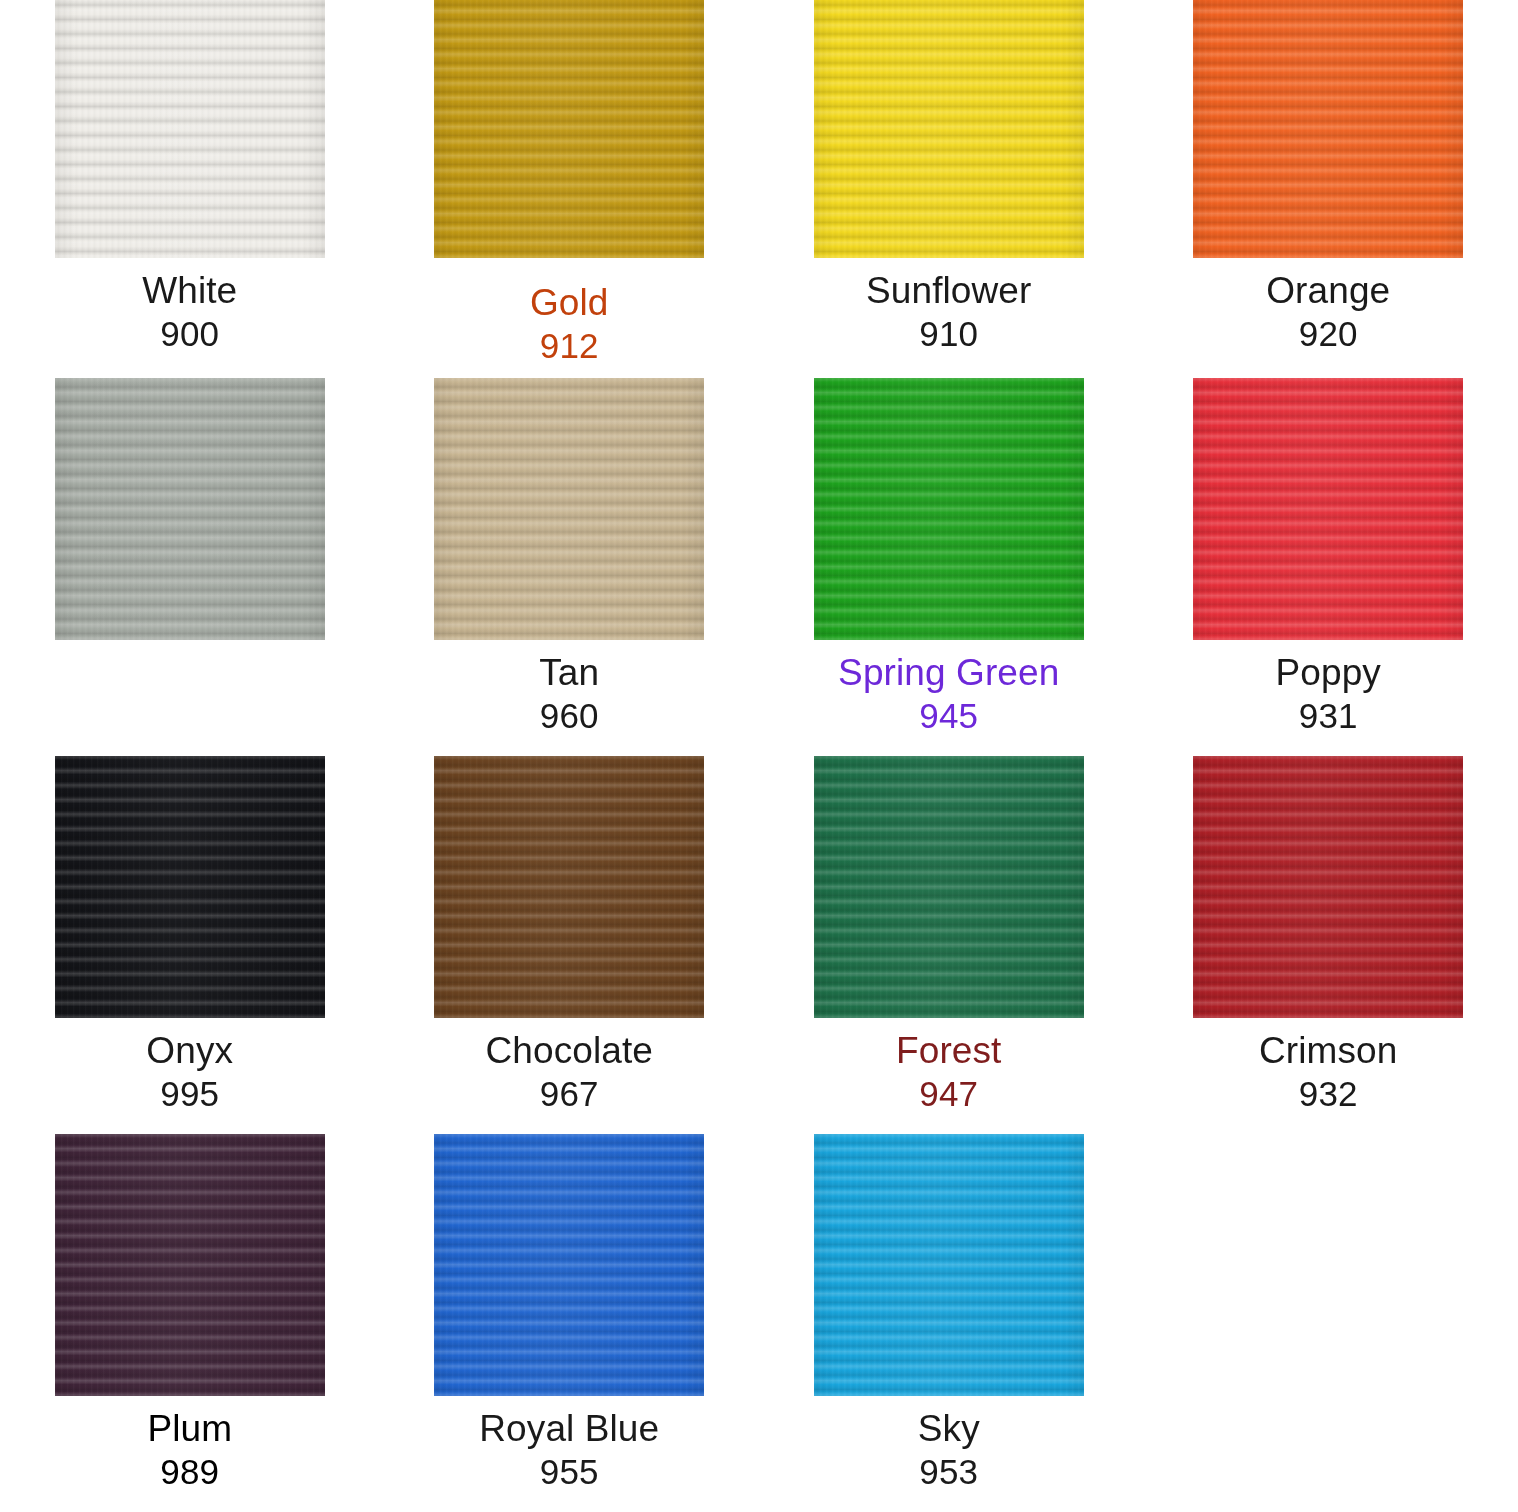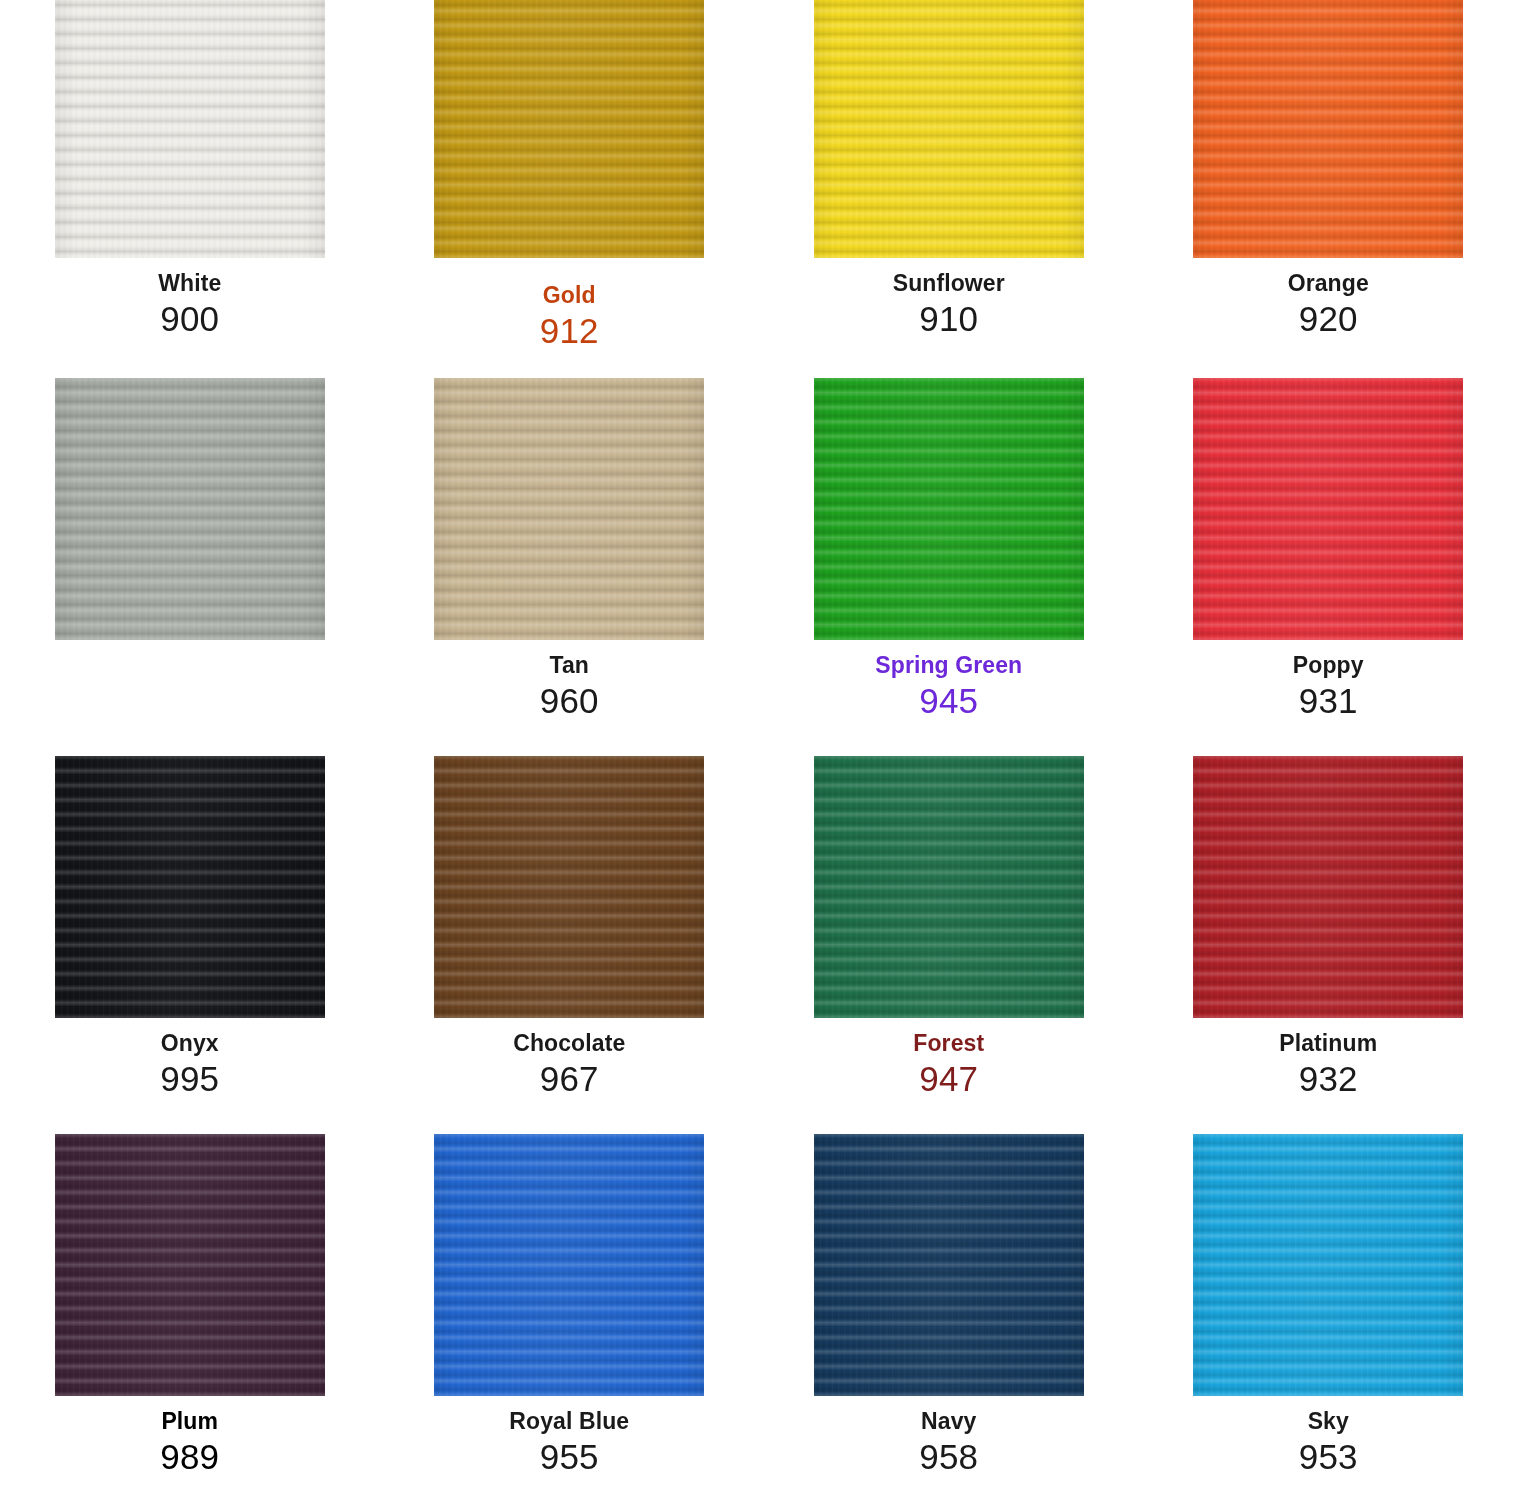--- a/index.html
+++ b/index.html
@@ -95,22 +95,22 @@
 
   
   .labels {
     width: 100%;
     text-align: center;
     color: #1a1a1a;
     line-height: 1.06;
     padding-top: 13px;
   }
   .swatch-name {
-    font-size: 23px;
-    font-weight: 700;
+    font-size: 37px;
+    font-weight: 400;
     letter-spacing: 0.1px;
     white-space: nowrap;
   }
   .swatch-code {
     font-size: 35px;
     font-weight: 400;
     letter-spacing: 0.2px;
     padding-top: 5px;
   }
 </style>
@@ -260,21 +260,21 @@
     </div>
 
     <div class="cell">
       <div class="swatch">
         <div class="swatch-base" style="background-color: rgb(175, 32, 39);"></div>
         <div class="swatch-ribs"></div>
         <div class="swatch-grain"></div>
         <div class="swatch-shade"></div>
       </div>
       <div class="labels" style="color: rgb(26, 26, 26);">
-        <div class="swatch-name">Platinum</div>
+        <div class="swatch-name">Crimson</div>
         <div class="swatch-code">932</div>
       </div>
     </div>
 
     <div class="cell">
       <div class="swatch">
         <div class="swatch-base" style="background-color: rgb(63, 36, 56);"></div>
         <div class="swatch-ribs"></div>
         <div class="swatch-grain"></div>
         <div class="swatch-shade"></div>
@@ -291,32 +291,20 @@
         <div class="swatch-ribs"></div>
         <div class="swatch-grain"></div>
         <div class="swatch-shade"></div>
       </div>
       <div class="labels" style="color: rgb(26, 26, 26);">
         <div class="swatch-name">Royal Blue</div>
         <div class="swatch-code">955</div>
       </div>
     </div>
 
-    <div class="cell">
-      <div class="swatch">
-        <div class="swatch-base" style="background-color: rgb(21, 58, 94);"></div>
-        <div class="swatch-ribs"></div>
-        <div class="swatch-grain"></div>
-        <div class="swatch-shade"></div>
-      </div>
-      <div class="labels" style="color: rgb(26, 26, 26);">
-        <div class="swatch-name">Navy</div>
-        <div class="swatch-code">958</div>
-      </div>
-    </div>
 
     <div class="cell">
       <div class="swatch">
         <div class="swatch-base" style="background-color: rgb(25, 166, 222);"></div>
         <div class="swatch-ribs"></div>
         <div class="swatch-grain"></div>
         <div class="swatch-shade"></div>
       </div>
       <div class="labels" style="color: rgb(26, 26, 26);">
         <div class="swatch-name">Sky</div>

